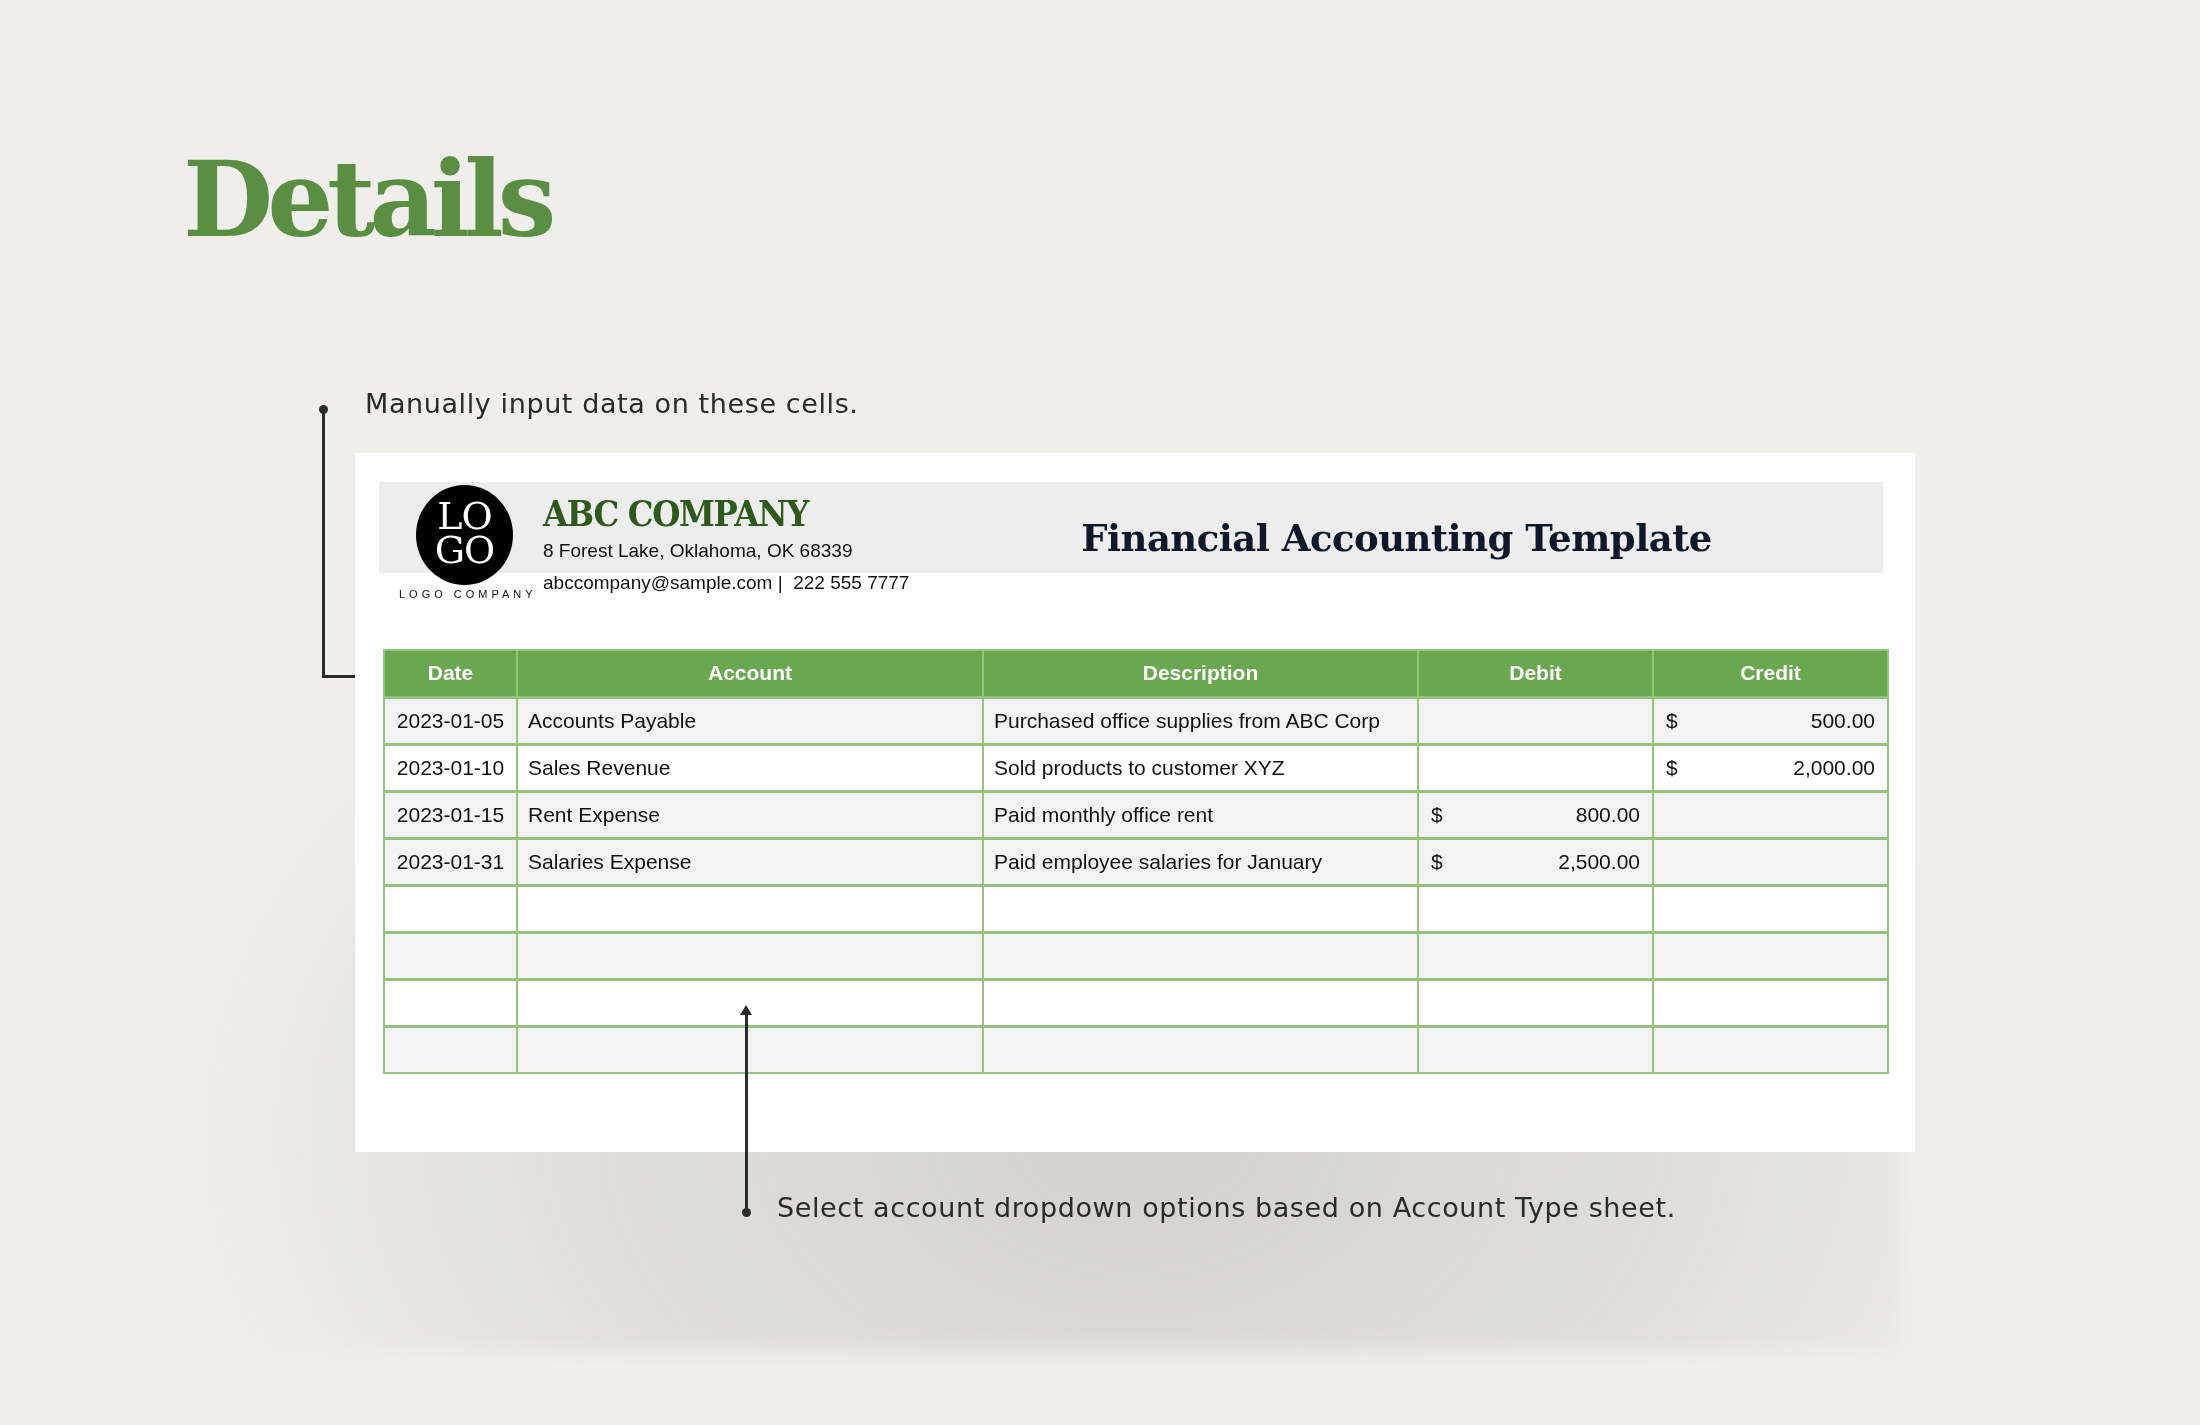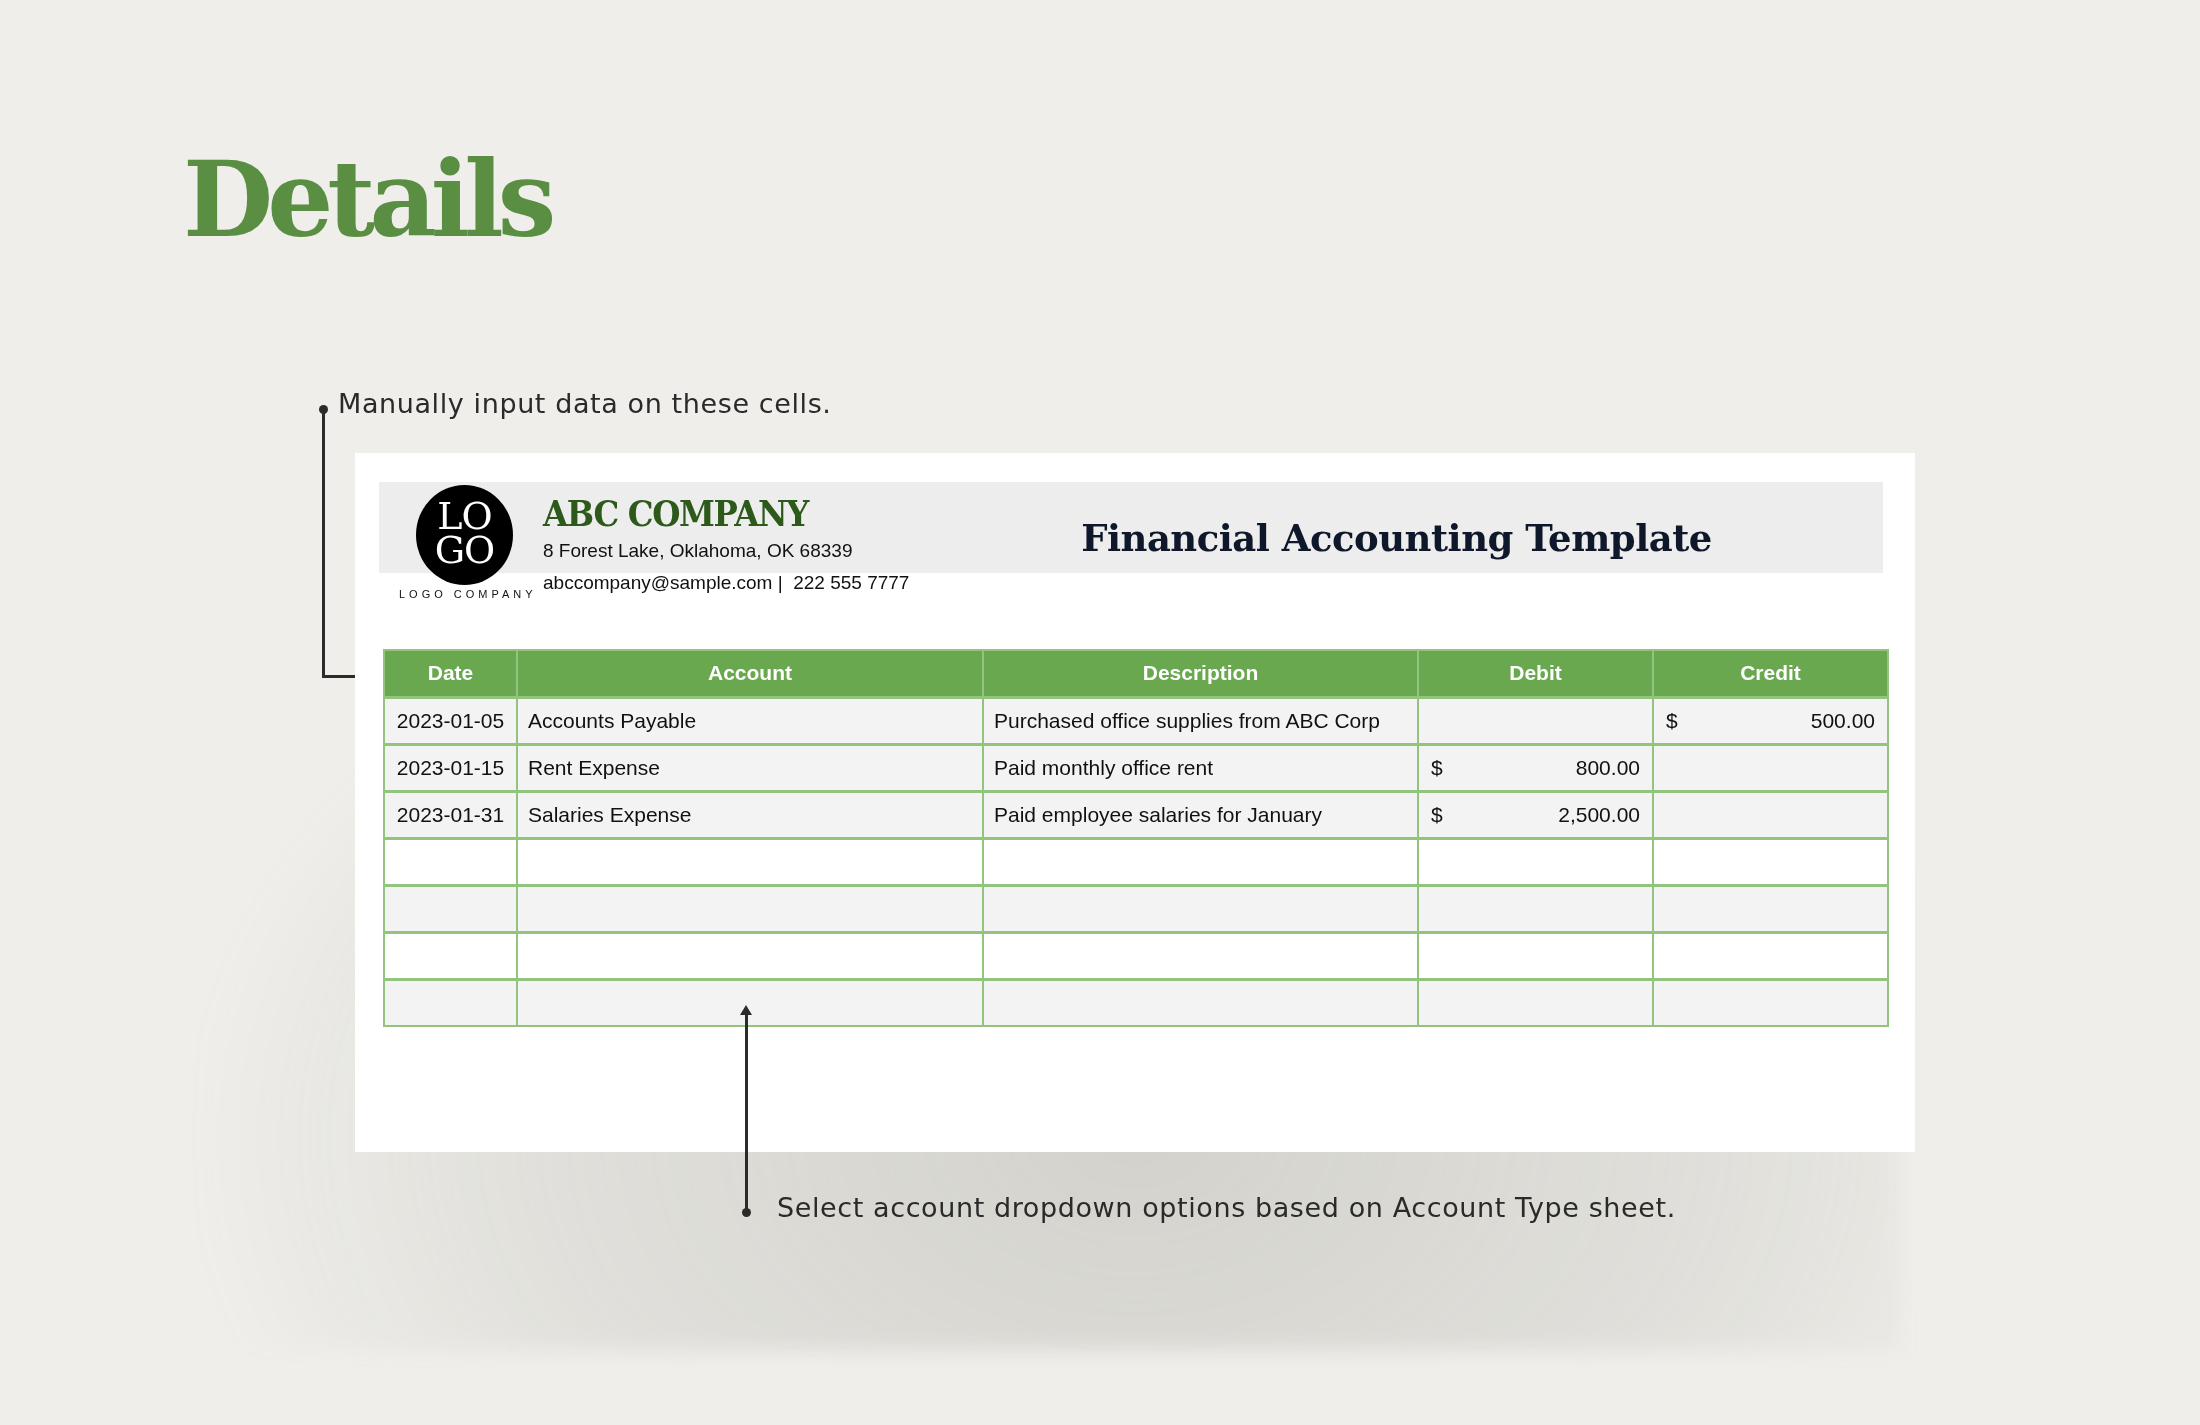--- a/index.html
+++ b/index.html
@@ -28,21 +28,21 @@
     filter: blur(10px);
   }
   .note {
     position: absolute;
     font-family: "DejaVu Sans", sans-serif;
     font-size: 27px;
     color: #2a2a2a;
     letter-spacing: 0.6px;
     white-space: nowrap;
   }
-  .note-top { left: 338px; top: 388px; }
+  .note-top { left: 365px; top: 388px; }
   .note-bottom { left: 777px; top: 1192px; }
 
   .bracket-v { position: absolute; left: 322px; top: 409px; width: 3px; height: 268px; background: #2b2b2b; }
   .bracket-h { position: absolute; left: 322px; top: 675px; width: 42px; height: 3px; background: #2b2b2b; }
   .bracket-arrow { position: absolute; left: 362px; top: 670px; width: 0; height: 0;
     border-top: 6.5px solid transparent; border-bottom: 6.5px solid transparent; border-left: 10px solid #2b2b2b; }
   .dot { position: absolute; width: 9px; height: 9px; border-radius: 50%; background: #2b2b2b; }
   .dot-top { left: 319px; top: 405px; }
 
   .arrow-v { position: absolute; left: 745px; top: 1012px; width: 3px; height: 200px; background: #2b2b2b; z-index: 5; }
@@ -192,20 +192,30 @@
         <tr class="alt">
           <td class="c-date">2023-01-05</td>
           <td class="c-account">Accounts Payable</td>
           <td class="c-desc">Purchased office supplies from ABC Corp</td>
           <td class="money"></td>
           <td class="money">
             <span class="cur">$</span>
             <span class="amt">500.00</span>
           </td>
         </tr>
+        <tr>
+          <td class="c-date">2023-01-10</td>
+          <td class="c-account">Sales Revenue</td>
+          <td class="c-desc">Sold products to customer XYZ</td>
+          <td class="money"></td>
+          <td class="money">
+            <span class="cur">$</span>
+            <span class="amt">2,000.00</span>
+          </td>
+        </tr>
         <tr class="alt">
           <td class="c-date">2023-01-15</td>
           <td class="c-account">Rent Expense</td>
           <td class="c-desc">Paid monthly office rent</td>
           <td class="money">
             <span class="cur">$</span>
             <span class="amt">800.00</span>
           </td>
           <td class="money"></td>
         </tr>

